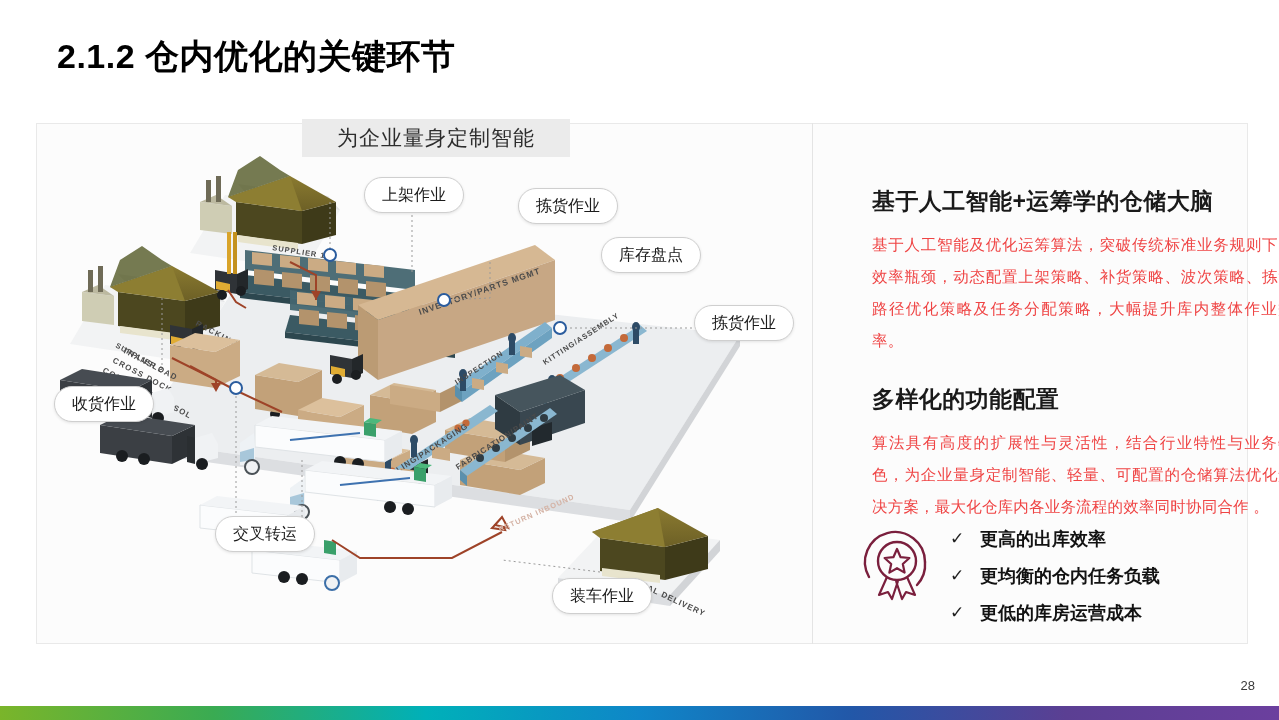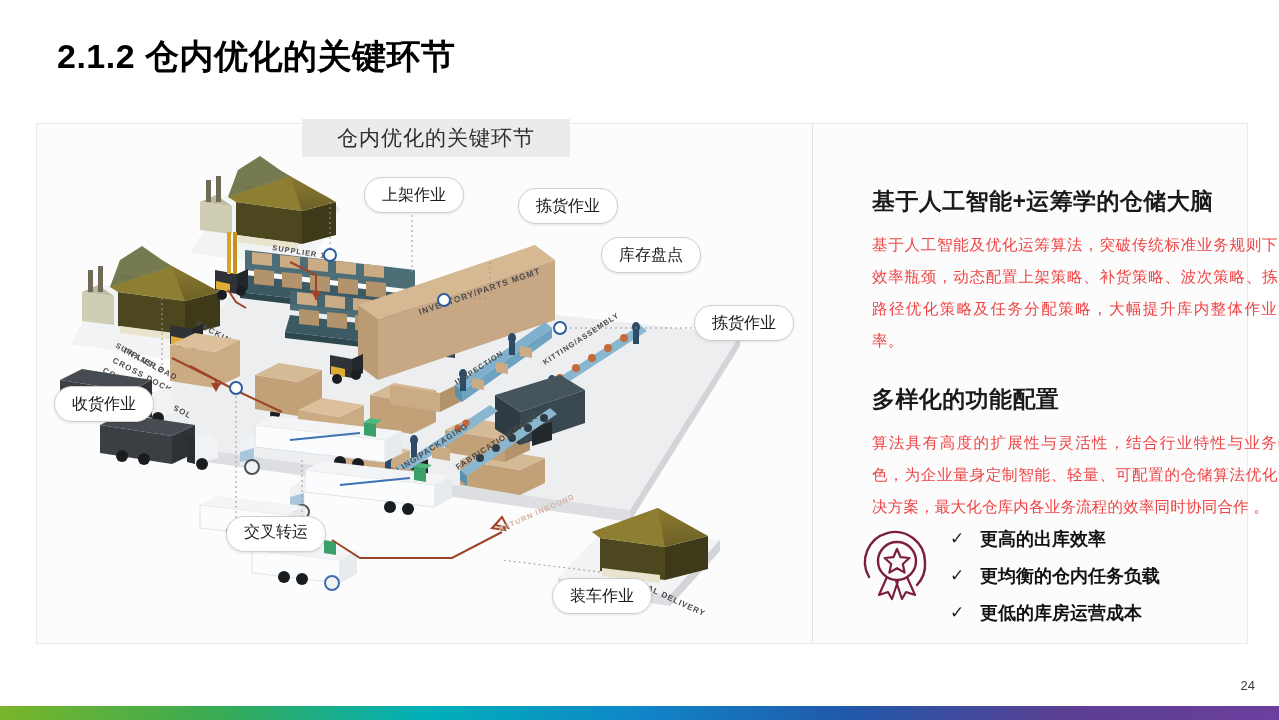--- a/index.html
+++ b/index.html
@@ -97,21 +97,21 @@
 </head>
 <body>
 
 <div id="slide">
 
   <div class="slide-title">2.1.2 仓内优化的关键环节</div>
 
   <div class="content-frame"></div>
   <div class="panel-divider"></div>
 
-  <div class="diagram-banner">仓内优化的关键环节</div>
+  <div class="diagram-banner">为企业量身定制智能</div>
 
   <div class="iso-stage">
     <svg class="iso-svg" width="770" height="480" viewBox="0 0 770 480">
       <defs>
         <linearGradient id="roofG" x1="0" y1="0" x2="0" y2="1">
           <stop offset="0" stop-color="#8a7a30"></stop>
             <stop offset="1" stop-color="#6d6026"></stop>
         </linearGradient>
       </defs>
 
@@ -486,21 +486,21 @@
         </g>
       </g>
     </svg>
   </div>
 
   <div class="pill" style="left:364px; top:177px;">上架作业</div>
   <div class="pill" style="left:518px; top:188px;">拣货作业</div>
   <div class="pill" style="left:601px; top:237px;">库存盘点</div>
   <div class="pill" style="left:694px; top:305px;text-align:right;">拣货作业</div>
   <div class="pill" style="left:54px;  top:386px;">收货作业</div>
-  <div class="pill" style="left:226px; top:516px;font-family:Liberation Mono, monospace;">交叉转运</div>
+  <div class="pill" style="left:215px; top:516px;">交叉转运</div>
   <div class="pill" style="left:552px; top:578px;">装车作业</div>
 
   <div class="rp rp-h" style="top:142px;">基于人工智能+运筹学的仓储大脑</div>
   <div class="rp rp-p" style="top:185px; width:422px;">基于人工智能及优化运筹算法，突破传统标准业务规则下的效率瓶颈，动态配置上架策略、补货策略、波次策略、拣货路径优化策略及任务分配策略，大幅提升库内整体作业效率。</div>
 
   <div class="rp rp-h" style="top:340px;">多样化的功能配置</div>
   <div class="rp rp-p" style="top:383px; width:422px;">算法具有高度的扩展性与灵活性，结合行业特性与业务特色，为企业量身定制智能、轻量、可配置的仓储算法优化解决方案，最大化仓库内各业务流程的效率同时协同合作 。</div>
 
   <div class="medal">
     <svg width="84" height="100" viewBox="0 0 84 100">
@@ -521,16 +521,16 @@
     <div class="benefit-row">
       <span class="benefit-check">✓</span>
       <span class="benefit-text">更均衡的仓内任务负载</span>
     </div>
     <div class="benefit-row">
       <span class="benefit-check">✓</span>
       <span class="benefit-text">更低的库房运营成本</span>
     </div>
   </div>
 
-  <div class="page-num">24</div>
+  <div class="page-num">28</div>
   <div class="footer-bar" style="background: linear-gradient(90deg, rgb(122, 181, 42), rgb(58, 171, 82), rgb(0, 176, 185), rgb(15, 134, 200), rgb(34, 87, 168), rgb(91, 63, 147), rgb(107, 63, 158));"></div>
 
 </div>
 
 </body></html>

